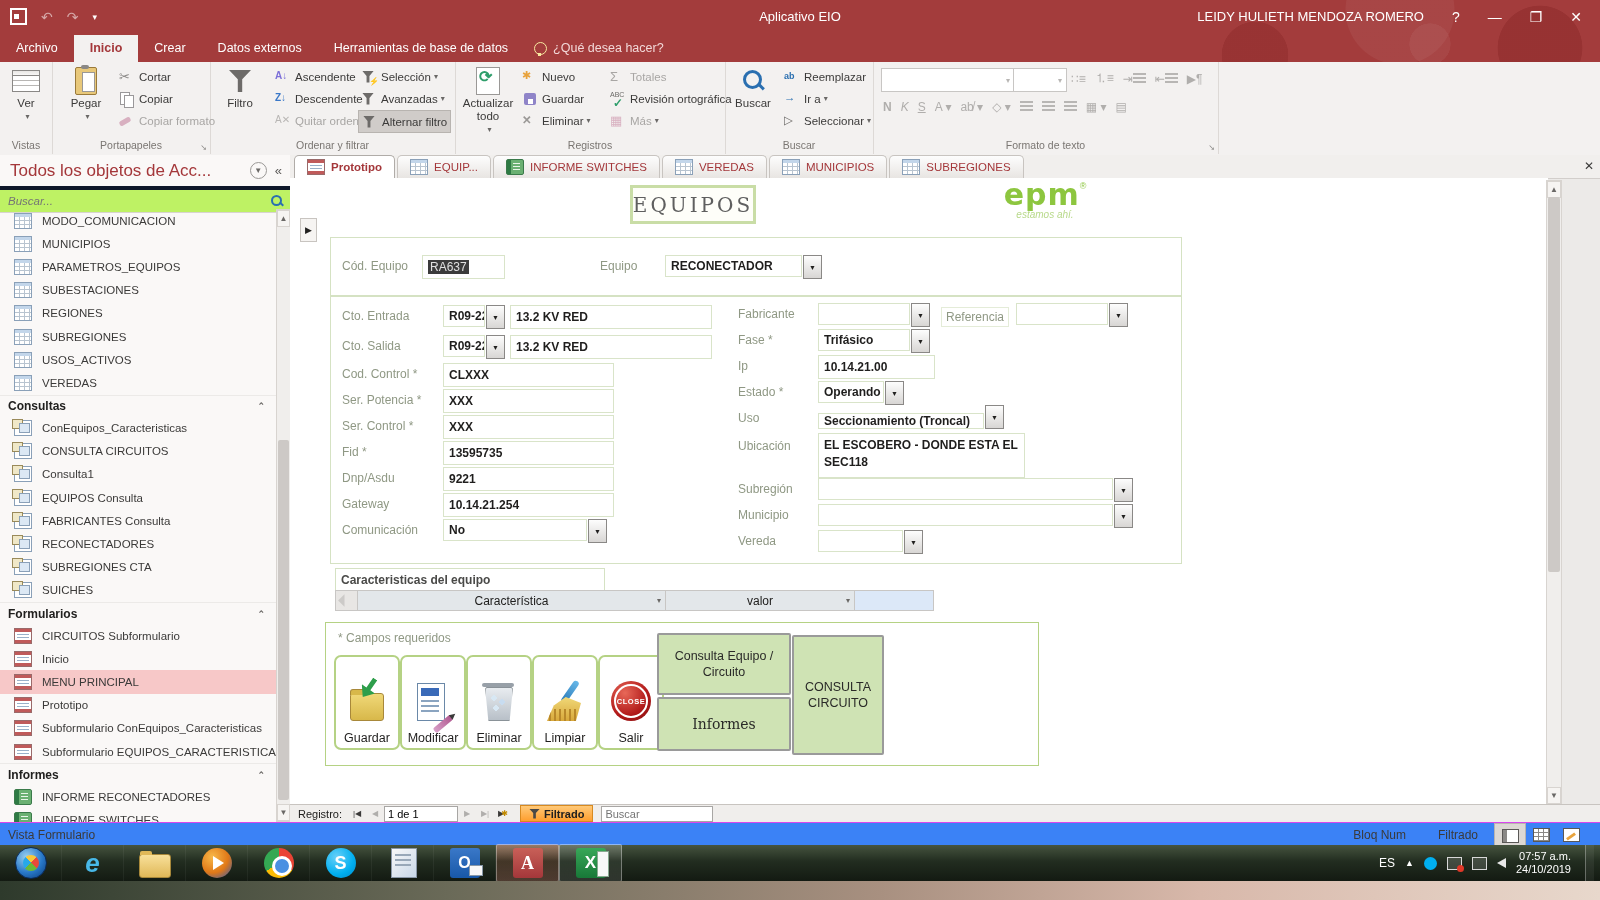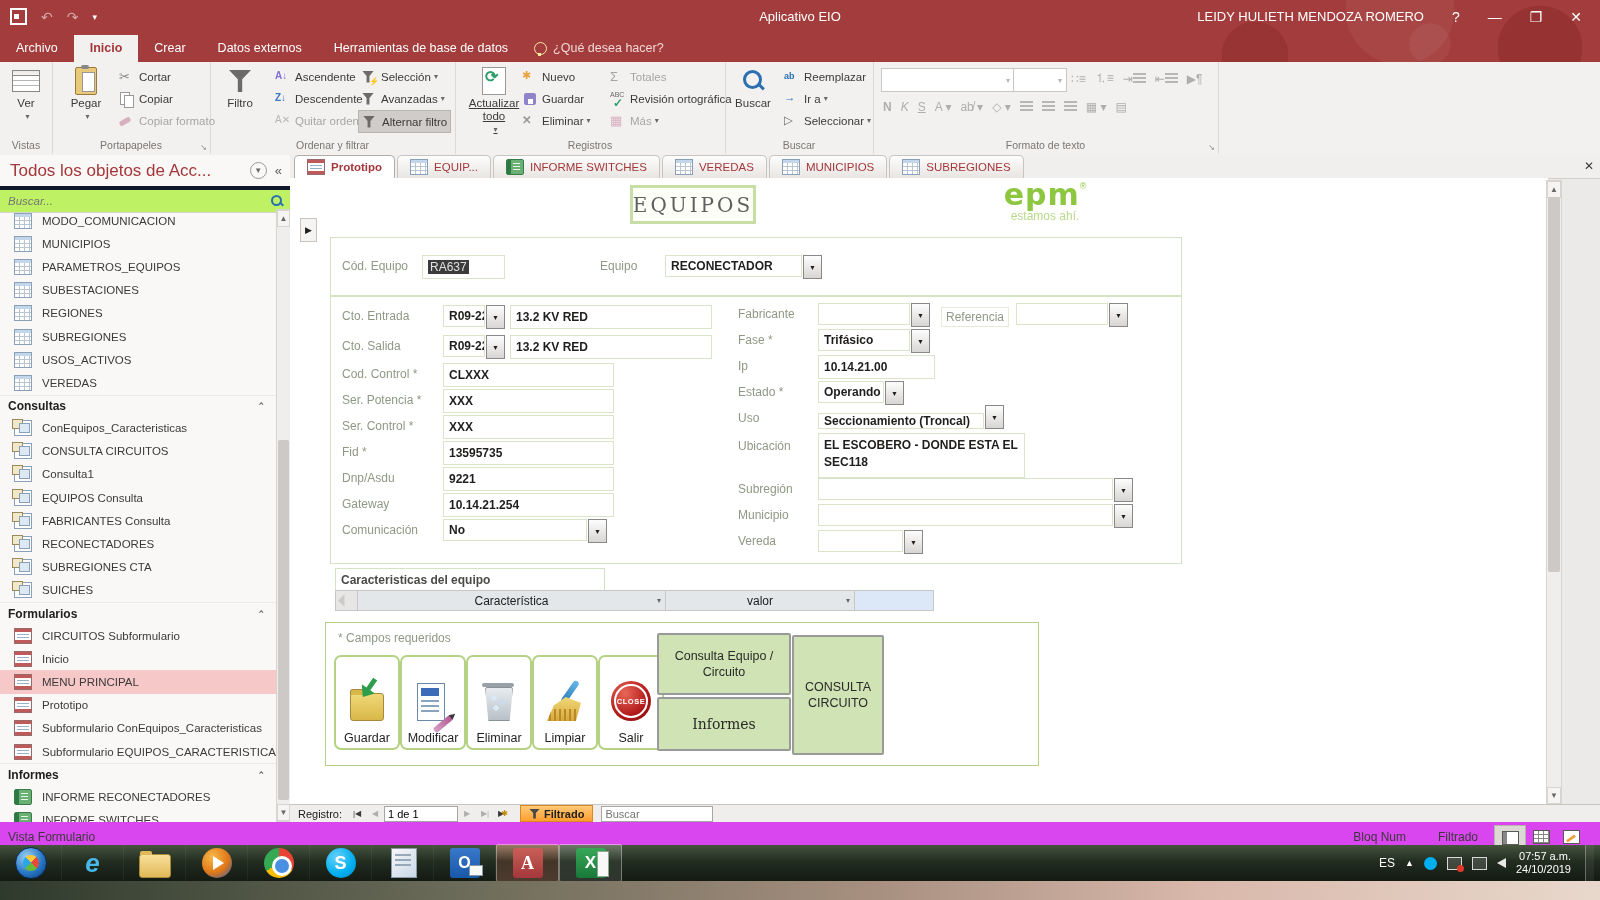--- a/index.html
+++ b/index.html
@@ -121,21 +121,21 @@
   .dtab .oic{margin-right:0;}
   .dtabs-close{position:absolute;right:6px;top:4px;font-size:12px;color:#3b3a39;}
   #formarea{position:absolute;left:0;top:23px;width:1258px;height:627px;background:#fff;overflow:hidden;}
 
   
   .equipos-title{position:absolute;left:340px;top:7px;width:120px;height:33px;border:3px solid #c9dda6;background:#fefef9;
     display:flex;align-items:center;justify-content:center;font-family:"DejaVu Serif",serif;font-size:20px;letter-spacing:3px;color:#5f5f5f;}
   .epm{position:absolute;left:700px;top:3px;width:110px;text-align:center;}
   .epm .brand{font-size:30px;font-weight:bold;color:#8dc63f;letter-spacing:1px;line-height:28px;font-family:"DejaVu Sans",sans-serif;}
   .epm .reg{font-size:9px;color:#8dc63f;vertical-align:top;}
-  .epm .tag{font-size:12px;color:#b8d98a;}
+  .epm .tag{font-size:10px;color:#b8d98a;font-style:italic;}
   .expander{position:absolute;left:10px;top:40px;width:15px;height:22px;border:1px solid #c8c4c0;background:#f6f4f2;display:flex;align-items:center;justify-content:center;font-size:9px;color:#21201f;}
   .gbox{position:absolute;border:1px solid #d5e2c3;background:#fff;}
   .flabel{position:absolute;font-size:12px;color:#8f9884;white-space:nowrap;}
   .tin{position:absolute;border:1px solid #d9e4c9;background:#fff;font-size:12px;color:#1f1e1d;display:flex;align-items:center;padding-left:5px;font-weight:600;white-space:nowrap;overflow:hidden;}
   .selval{background:#3b3b3b;color:#e0e0e0;padding:0 2px;font-weight:normal;}
   .cmb{position:absolute;display:flex;height:22px;}
   .cmb .cv{flex:1;border:1px solid #d9e4c9;background:#fff;display:flex;align-items:center;padding-left:5px;font-size:12px;font-weight:600;color:#1f1e1d;white-space:nowrap;overflow:hidden;}
   .dd{width:17px;height:22px;flex:none;border:1px solid #8a8886;background:linear-gradient(#fdfdfd,#d8d6d4);display:flex;align-items:center;justify-content:center;margin-left:1px;}
   .dd::after{content:"▼";font-size:7px;color:#21201f;}
   .caract-label{position:absolute;left:45px;top:390px;width:263px;height:21px;border:1px solid #d5e2c3;background:#fff;display:flex;align-items:center;padding-left:5px;font-size:12px;font-weight:bold;color:#4a4a48;}
@@ -182,21 +182,21 @@
   .rn-lbl{padding:0 6px 0 8px;}
   .rn-btn{width:18px;height:15px;display:flex;align-items:center;justify-content:center;font-size:8px;color:#3b3a39;}
   .rn-btn.dis{color:#b0aeac;}
   .rn-pos{width:66px;height:14px;border:1px solid #a8a6a4;background:#fff;font-size:11px;font-family:"Liberation Sans",sans-serif;padding:0 3px;}
   .rn-star{color:#c28a00;font-size:8px;margin-left:-3px;}
   .rn-filter{display:flex;align-items:center;gap:4px;height:15px;padding:0 8px;background:linear-gradient(#ffc978,#ff9e2e);border:1px solid #d88a20;font-weight:bold;margin-left:8px;}
   .rn-funnel{width:11px;height:10px;background:#4a4846;clip-path:polygon(0 0,100% 0,62% 45%,62% 100%,38% 100%,38% 45%);}
   .rn-search{width:104px;height:14px;border:1px solid #a8a6a4;background:#fff;font-size:11px;font-family:"Liberation Sans",sans-serif;padding:0 3px;margin-left:8px;}
 
   
-  #statusbar{position:absolute;left:0;top:822px;width:1600px;height:23px;background:#d946ef;border-top:3px solid #d946ef;display:flex;align-items:center;font-size:12px;color:#3b3a39;}
+  #statusbar{position:absolute;left:0;top:822px;width:1600px;height:23px;background:#3b82f6;border-top:1px solid #d946ef;display:flex;align-items:center;font-size:12px;color:#3b3a39;}
   .st-left{padding-left:8px;flex:1;}
   .st-item{padding:0 16px;}
   .st-views{display:flex;height:23px;margin-right:14px;}
   .st-vbtn{width:30px;height:23px;display:flex;align-items:center;justify-content:center;}
   .st-vbtn.on{background:#dcd8d4;border:1px solid #b8b4b0;}
   .svg-form{width:15px;height:12px;border:1px solid #5a5856;background:linear-gradient(90deg,#8a8886 0 4px,#fff 4px);}
   .svg-ds{width:15px;height:12px;border:1px solid #5a5856;background:
     repeating-linear-gradient(90deg,transparent 0 4px,#8a8886 4px 5px),
     repeating-linear-gradient(transparent 0 3px,#8a8886 3px 4px),#fff;}
   .svg-layout{width:15px;height:12px;border:1px solid #5a5856;background:#fff;position:relative;}
@@ -341,21 +341,21 @@
         <span class="car">▾</span>
       </div>
       <div class="rs" style="left:148px;top:48px;background:#d0ccc9;border:1px solid #b8b4b0;">
         <span class="ic ic-fsm"></span>
         <span>Alternar filtro</span>
       </div>
       <div class="glabel">Ordenar y filtrar</div>
     </div>
 
     <div class="rgroup" style="left:455px;width:270px;">
-      <div class="rbig" style="left:10px;width:58px;text-decoration:underline;">
+      <div class="rbig" style="left:4px;width:58px;">
         <span class="bicon">
             <span class="ic-refresh" style="position:relative;display:inline-block;"></span>
           </span>
         <span>Actualizar todo</span>
         <span class="car">▾</span>
       </div>
       <div class="rs" style="left:64px;top:4px;">
         <span class="ic ic-new"></span>
         <span>Nuevo</span>
       </div>

